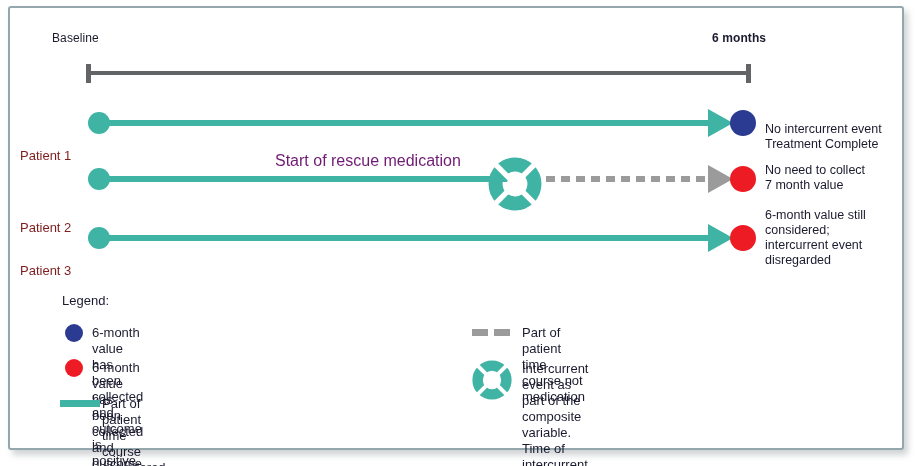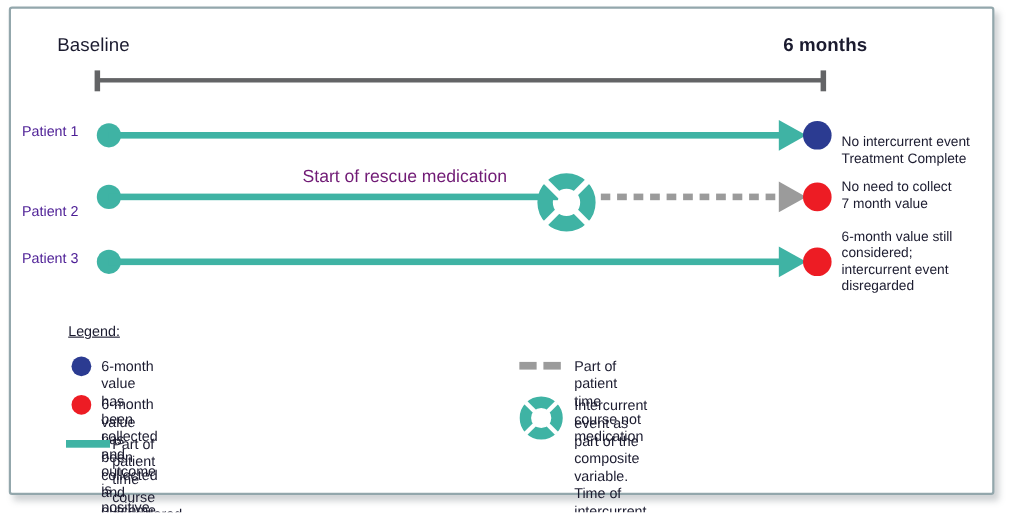--- a/index.html
+++ b/index.html
@@ -26,21 +26,21 @@
     border: 2px solid #93a7ac;
     border-radius: 3px;
     background: #ffffff;
     box-sizing: border-box;
     box-shadow: 4px 5px 6px rgba(120,130,135,0.35);
   }
   .abs { position: absolute; }
 
   
   .hdr {
-    font-size: 17px;
+    font-size: 12px;
     color: #1b1b2f;
     white-space: nowrap;
     letter-spacing: 0.1px;
   }
 
   
   .axis-line {
     position: absolute;
     background: #636466;
     height: 4px;
@@ -48,22 +48,23 @@
   .axis-cap {
     position: absolute;
     background: #636466;
     width: 5px;
     height: 19px;
   }
 
   
   .patient-label {
     font-size: 13px;
-    color: #4c1d95;
+    color: #7f1d1d;
     white-space: nowrap;
+    margin-top: 36px;
   }
   .teal-line {
     position: absolute;
     background: #3fb3a4;
     height: 6px;
   }
   .teal-dot {
     position: absolute;
     width: 22px;
     height: 22px;
@@ -222,21 +223,21 @@
       <div class="endpoint-dot dot-red" style="left:720px; top:217px;"></div>
 
       <div class="note" style="left:755px; top:200px; width:140px;">6-month value still
 considered;
 intercurrent event
 disregarded</div>
     </div>
 
     <div>
 
-      <div class="legend-title" style="left:52px; top:285px;text-decoration:underline;">Legend:</div>
+      <div class="legend-title" style="left:52px; top:285px;">Legend:</div>
 
       <div class="legend-row">
         <div class="legend-dot" style="left:55px; top:316px; background:#2b3b91;"></div>
         <div class="legend-text" style="left:82px; top:317px;">6-month value has been collected and outcome is positive</div>
       </div>
 
       <div class="legend-row">
         <div class="legend-dot" style="left:55px; top:351px; background:#ed1c24;"></div>
         <div class="legend-text" style="left:82px; top:352px;">6-month value has been collected and outcome is negative</div>
       </div>

